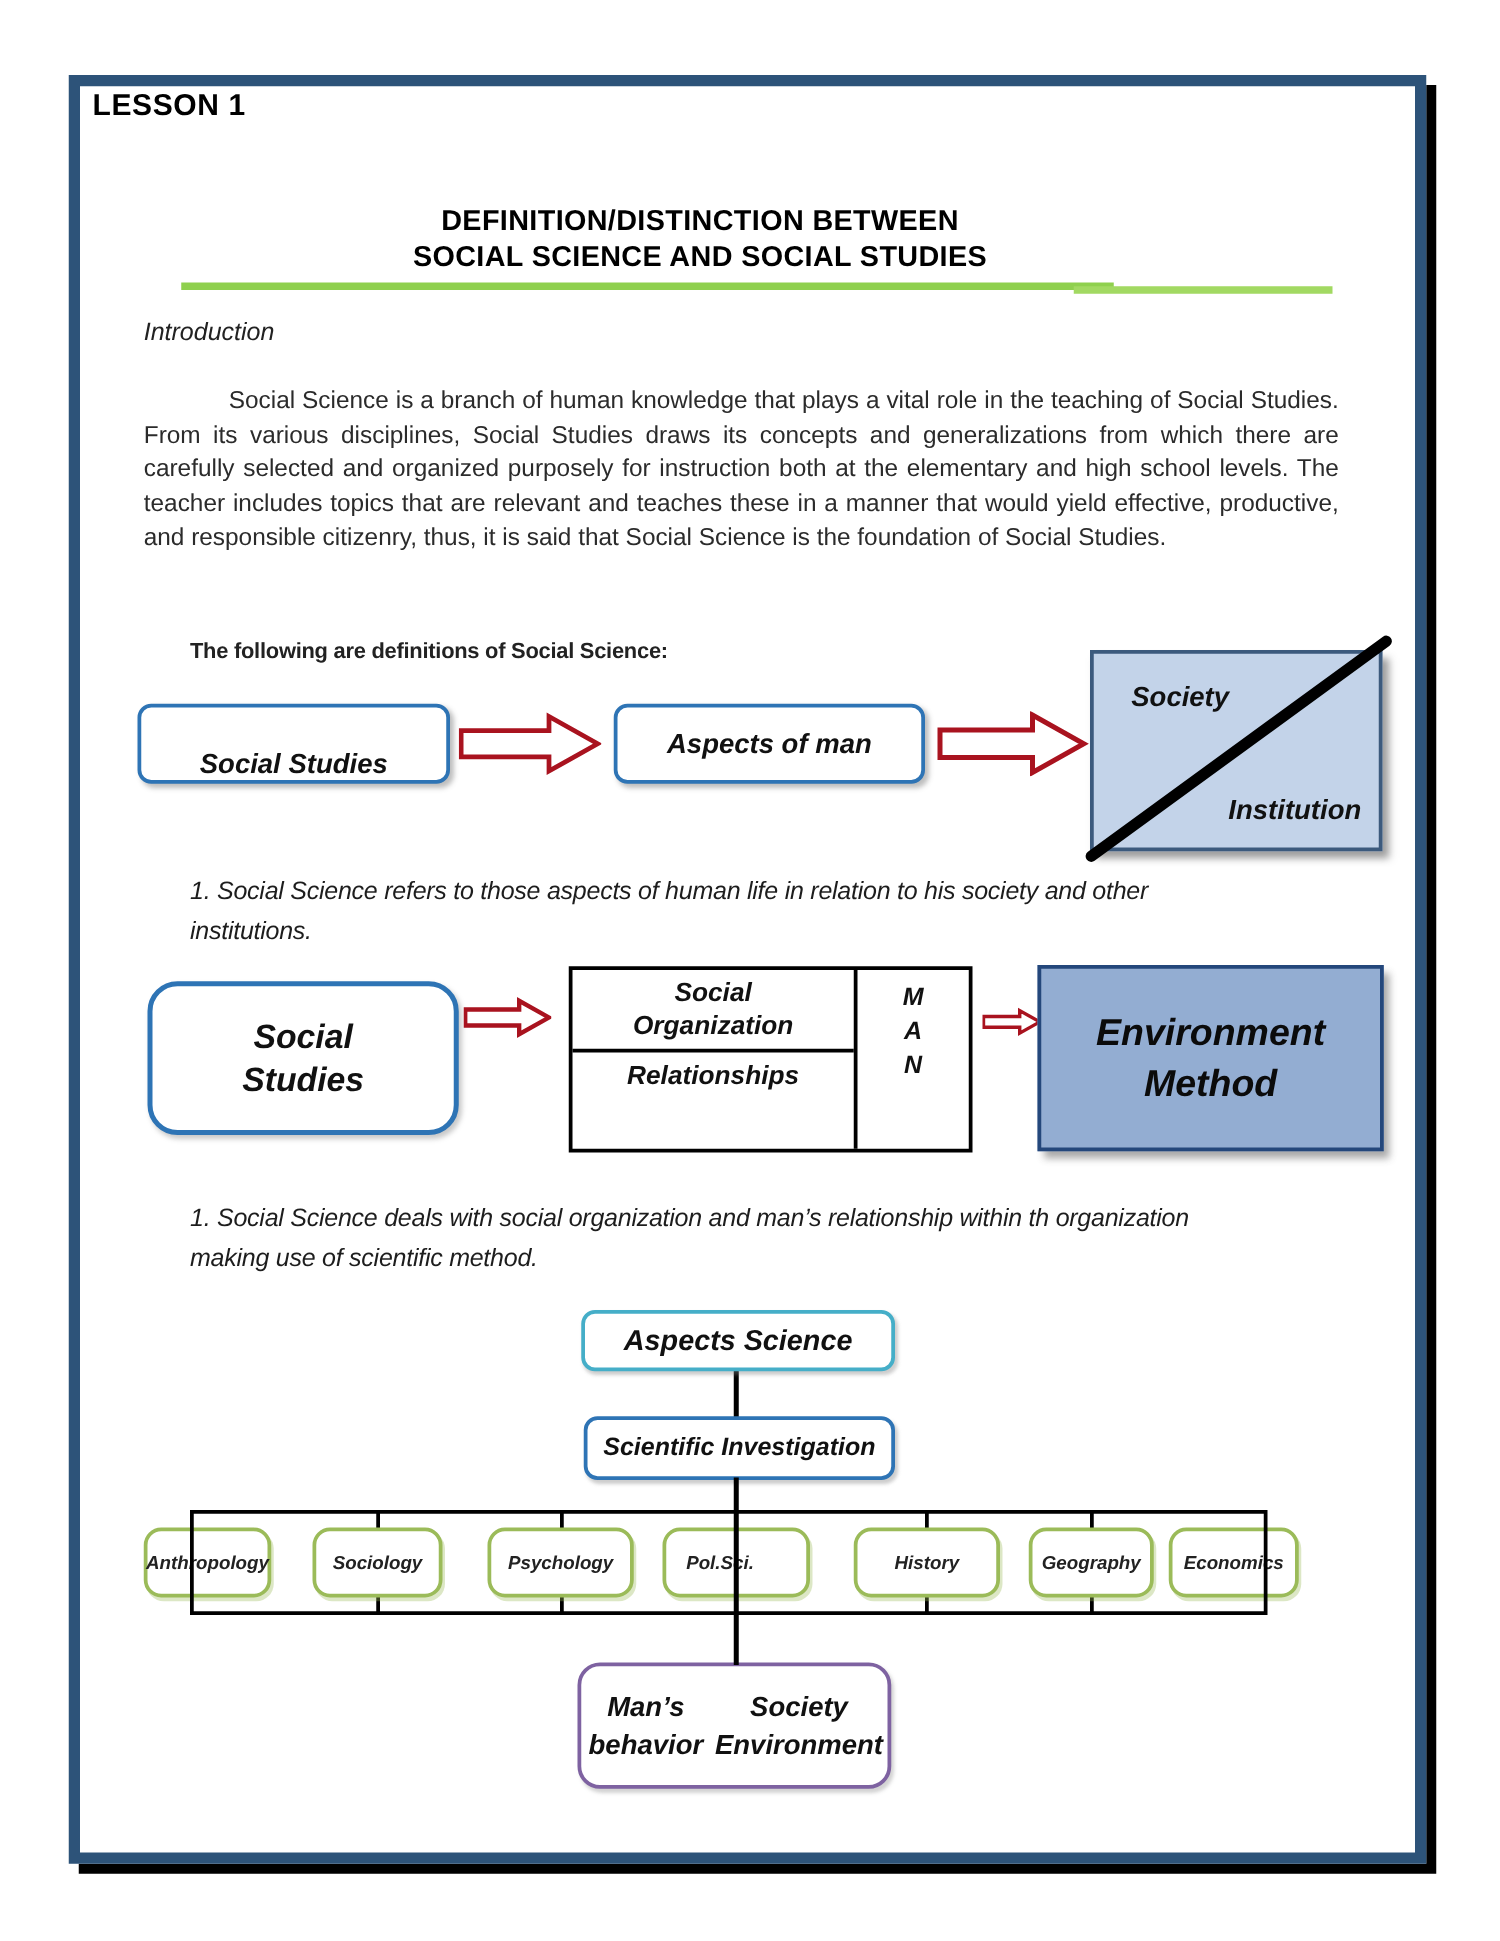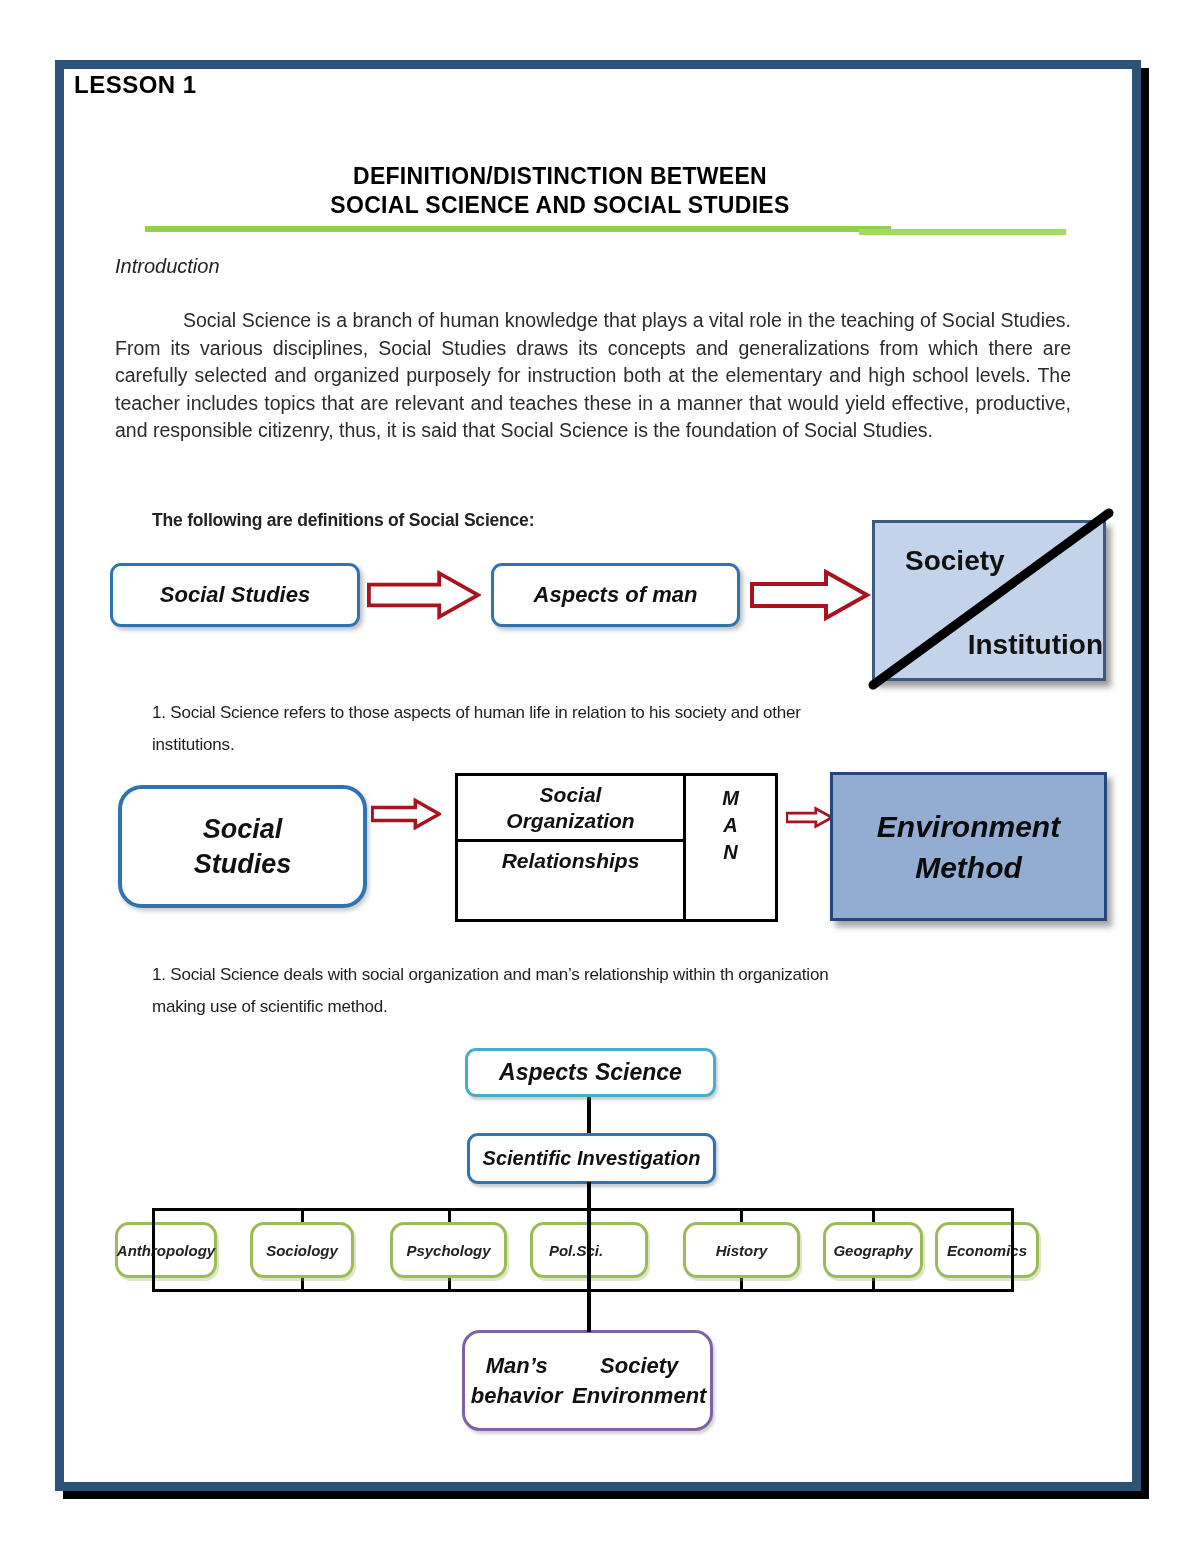--- a/index.html
+++ b/index.html
@@ -25,24 +25,24 @@
     display:flex; align-items:center; justify-content:center; text-align:center;
     font-weight:bold; font-style:italic; color:#111;
     box-shadow:3px 3px 4px rgba(110,110,110,.45);
   }
   .arrow polygon { fill:#ffffff; stroke:#a9131f; stroke-linejoin:miter; }
 
   .society-box {
     background:#c3d3e9; border:3px solid #3c5a7d;
     box-shadow:5px 6px 6px rgba(60,60,60,.5);
   }
-  .society-box .lbl { position:absolute; font-weight:bold; font-size:28px; color:#111; }
+  .society-box .lbl { position:absolute; font-weight:bold; font-style:italic; font-size:22px; color:#111; }
   .diag-svg { position:absolute; left:-4px; top:-4px; width:236px; height:163px; overflow:visible; }
 
-  .caption { font-size:17px; color:#1d1d1d; line-height:32px; letter-spacing:-.2px; }
+  .caption { font-style:italic; font-size:20px; color:#1d1d1d; line-height:32px; letter-spacing:-.2px; }
 
   .ssbox2 { border-width:4px; border-radius:24px; font-size:27px; line-height:35px; box-shadow:2px 3px 4px rgba(120,120,120,.4); }
 
   .d2-table { border:3px solid #000; display:flex; background:#fff; }
   .d2-left { width:228px; border-right:3px solid #000; display:flex; flex-direction:column; }
   .d2-cell-top { height:66px; border-bottom:3px solid #000; display:flex; align-items:center; justify-content:center; text-align:center;
                  font-weight:bold; font-style:italic; font-size:21px; line-height:26px; color:#111; }
   .d2-cell-bottom { flex:1; text-align:center; padding-top:7px; font-weight:bold; font-style:italic; font-size:21px; color:#111; }
   .d2-man { flex:1; text-align:center; padding-top:9px; font-weight:bold; font-style:italic; font-size:20px; line-height:27px; color:#111; }
 
@@ -83,38 +83,38 @@
     </div>
     <div class="abs greenline" style="left:81px; top:157px; width:746px;"></div>
     <div class="abs greenline light" style="left:795px; top:160px; width:207px;"></div>
 
     <div class="abs intro-h" style="left:51px; top:186px;">Introduction</div>
 
     <div class="abs para" style="left:51px; top:238px; width:956px;">Social Science is a branch of human knowledge that plays a vital role in the teaching of Social Studies. From its various disciplines, Social Studies draws its concepts and generalizations from which there are carefully selected and organized purposely for instruction both at the elementary and high school levels. The teacher includes topics that are relevant and teaches these in a manner that would yield effective, productive, and responsible citizenry, thus, it is said that Social Science is the foundation of Social Studies.</div>
 
     <div class="abs follow" style="left:88px; top:441px;">The following are definitions of Social Science:</div>
 
-    <div class="abs dbox" style="left:46px; top:494px; width:250px; height:64px; font-size:22px;">
+    <div class="abs dbox" style="left:46px; top:494px; width:250px; height:64px; font-size:22px;align-items:flex-end;">
       <span>Social Studies</span>
     </div>
     <svg class="abs arrow" style="left:303px; top:500px;" width="114" height="52" viewBox="0 0 120 52">
       <polygon points="2,15 76,15 76,3 117,26 76,49 76,37 2,37" stroke-width="4"></polygon>
     </svg>
     <div class="abs dbox" style="left:427px; top:494px; width:249px; height:64px; font-size:22px;">
       <span>Aspects of man</span>
     </div>
     <svg class="abs arrow" style="left:683px; top:500px;" width="126" height="52" viewBox="0 0 120 52">
       <polygon points="2,15 76,15 76,3 117,26 76,49 76,37 2,37" stroke-width="4"></polygon>
     </svg>
     <div class="abs society-box" style="left:808px; top:451px; width:234px; height:161px;">
       <svg class="diag-svg" viewBox="0 0 236 163">
         <line x1="2" y1="166" x2="238" y2="-6" stroke="#000" stroke-width="9" stroke-linecap="round"></line>
       </svg>
       <span class="lbl" style="left:30px; top:22px;">Society</span>
-      <span class="lbl" style="right:0; bottom:17px;">Institution</span>
+      <span class="lbl" style="right:14px; bottom:17px;">Institution</span>
     </div>
 
     <div class="abs caption" style="left:88px; top:628px; width:840px;">
       <div>1. Social Science refers to those aspects of human life in relation to his society and other</div>
       <div>institutions.</div>
     </div>
 
     <div class="abs dbox ssbox2" style="left:54px; top:716px; width:249px; height:123px;">
       <div>
         <div>Social</div>

